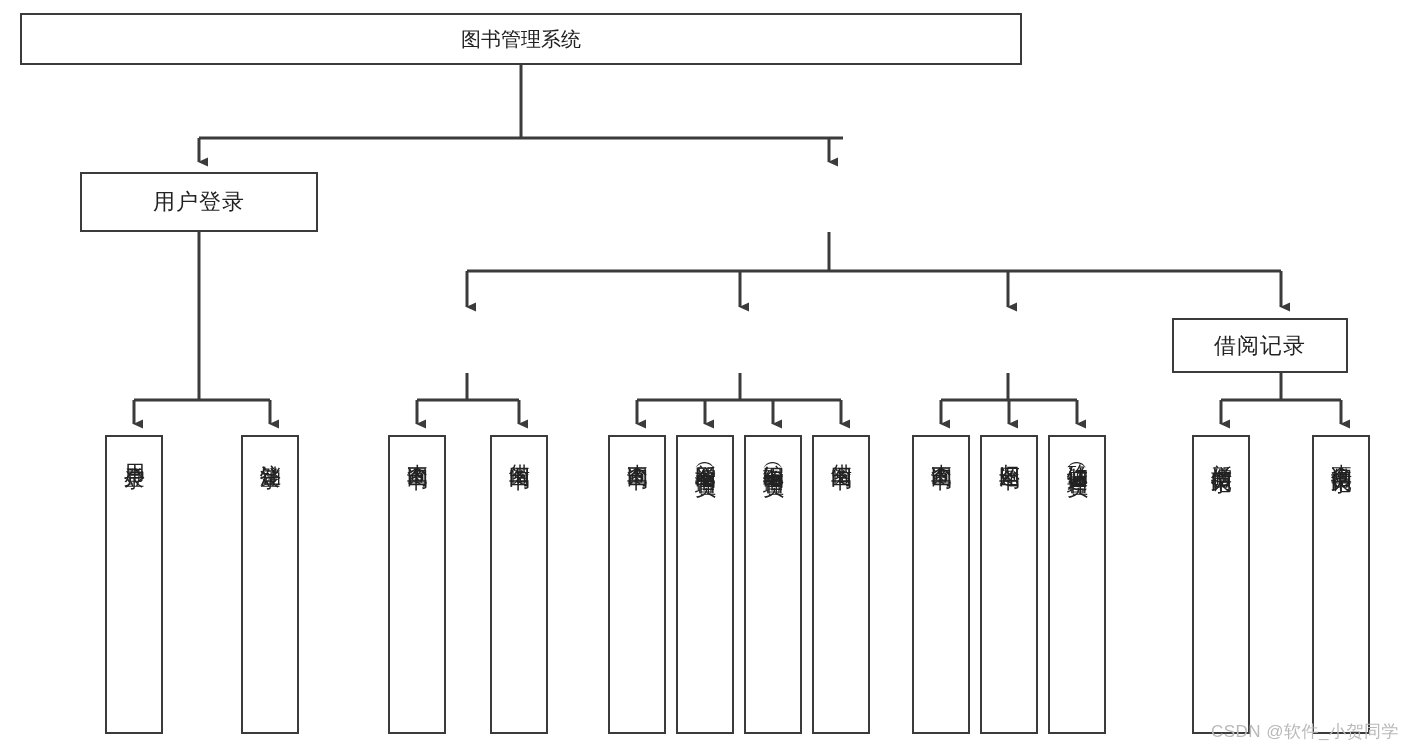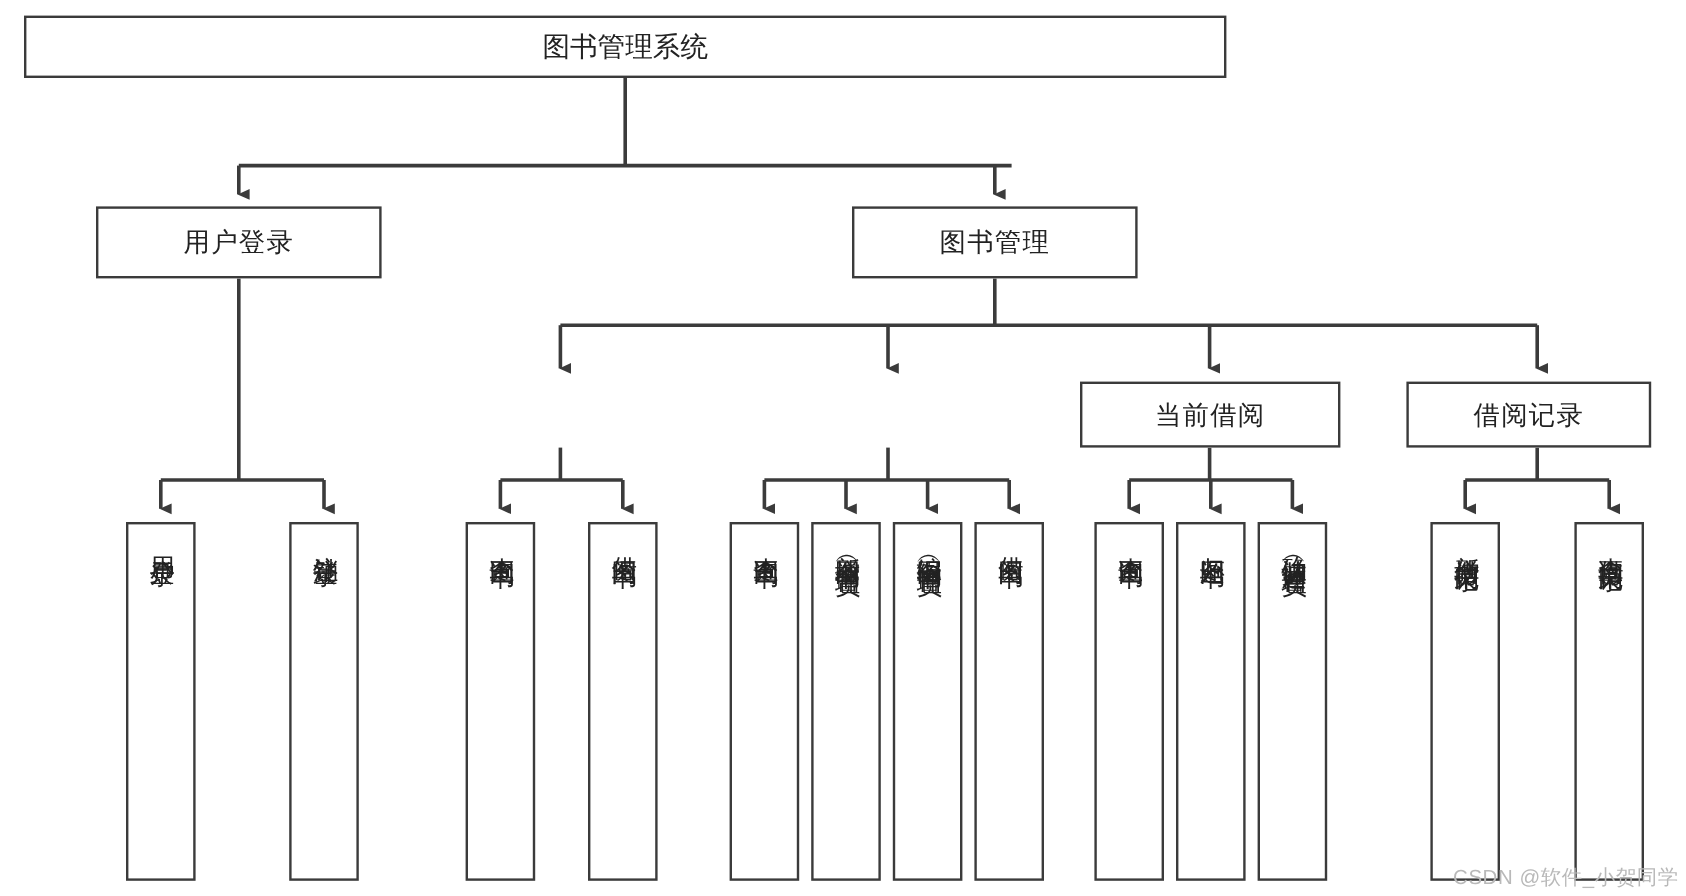--- a/index.html
+++ b/index.html
@@ -4,21 +4,21 @@
 <style>
   html,body{margin:0;padding:0;background:#ffffff;}
   body{width:1405px;height:747px;font-family:"Liberation Sans","DejaVu Sans",sans-serif;overflow:hidden;}
   #stage{position:relative;width:1405px;height:747px;background:#fff;}
   svg#wires{position:absolute;left:0;top:0;width:1405px;height:747px;pointer-events:none;}
 
   .node{position:absolute;box-sizing:border-box;background:#ffffff;
         border:2px solid #3b3b3b;display:flex;align-items:center;justify-content:center;
         color:#222;z-index:2;}
   .node.h{font-size:22px;letter-spacing:1px;}
-  .node.root{font-size:23px;}
+  .node.root{font-size:20px;}
   .node.leaf{font-size:21px;padding:10px 0 10px 0;align-items:flex-start;justify-content:center;}
   .vtext{writing-mode:vertical-rl;text-orientation:upright;line-height:1.18;
          letter-spacing:2px;white-space:nowrap;}
   .watermark{position:absolute;right:6px;bottom:4px;font-size:17px;color:#b9b9b9;
              z-index:5;letter-spacing:.5px;white-space:nowrap;text-align:center;}
 </style>
 </head>
 <body>
 
 <div id="stage">
@@ -73,28 +73,22 @@
     </g>
   </svg>
 
   <div class="node root" style="left:20px;top:13px;width:1002px;height:52px;">
     <span>图书管理系统</span>
   </div>
 
   <div class="node h" style="left:80px;top:172px;width:238px;height:60px;">
     <span>用户登录</span>
   </div>
-  <div class="node h" style="left:710px;top:172px;width:238px;height:60px;">
-    <span>图书管理</span>
-  </div>
 
-  <div class="node h" style="left:900px;top:318px;width:217px;height:55px;">
-    <span>当前借阅</span>
-  </div>
-  <div class="node h" style="left:1172px;top:318px;width:204px;height:55px;">
+  <div class="node h" style="left:1172px;top:318px;width:176px;height:55px;">
     <span>借阅记录</span>
   </div>
 
   <div class="node leaf" style="left:105px;top:435px;width:58px;height:299px;">
     <span class="vtext">用户登录</span>
   </div>
   <div class="node leaf" style="left:241px;top:435px;width:58px;height:299px;">
     <span class="vtext">注销登录</span>
   </div>
 

